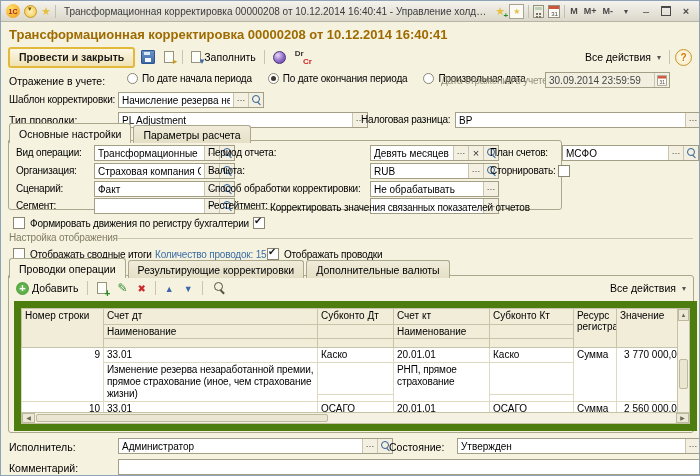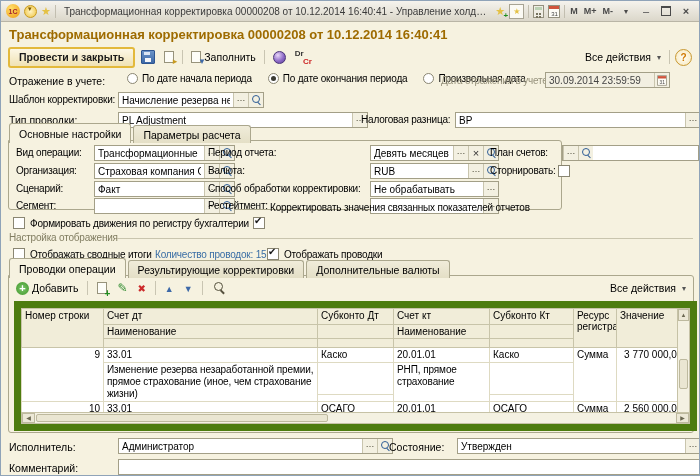--- a/index.html
+++ b/index.html
@@ -226,20 +226,21 @@
     </div>
     <span class="lbl tight" style="left:199px;top:6px;">Период отчета:</span>
     <div class="fld" style="left:349px;top:4px;width:129px;">
       <input value="Девять месяцев 2014 г." style="">
       <span class="fbtn dots"></span>
       <span class="fbtn xg"></span>
       <span class="fbtn mag"></span>
     </div>
     <span class="lbl tight" style="left:481px;top:6px;">План счетов:</span>
     <div class="fld" style="left:541px;top:4px;width:137px;">
+      <input value="МСФО" style="">
       <span class="fbtn dots"></span>
       <span class="fbtn mag"></span>
     </div>
 
     <span class="lbl tight" style="left:7px;top:24px;">Организация:</span>
     <div class="fld" style="left:73px;top:22px;width:141px;">
       <input value="Страховая компания ОАО" style="">
       <span class="fbtn dots"></span>
       <span class="fbtn mag"></span>
     </div>

